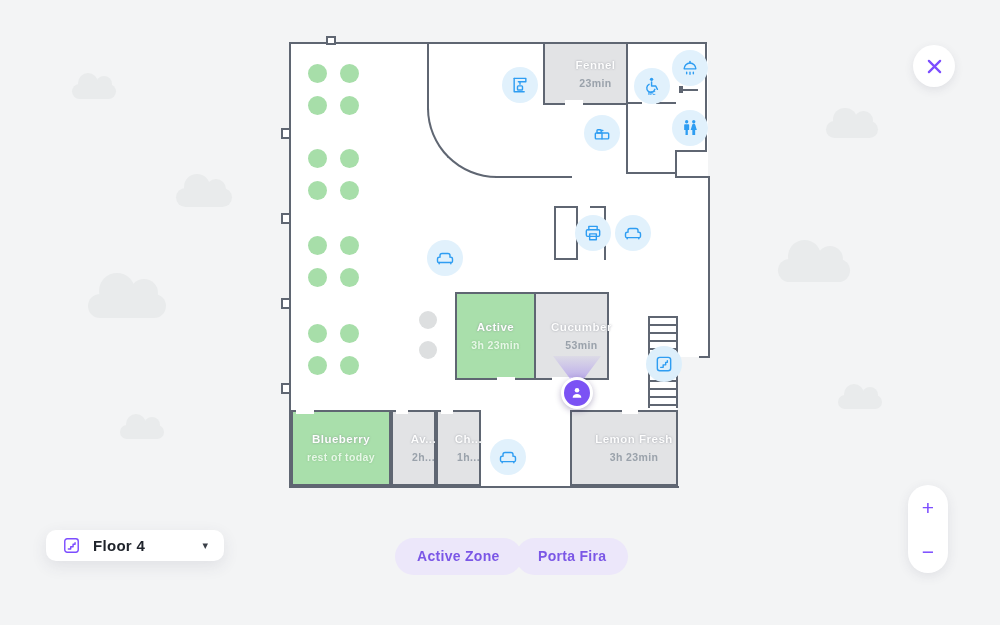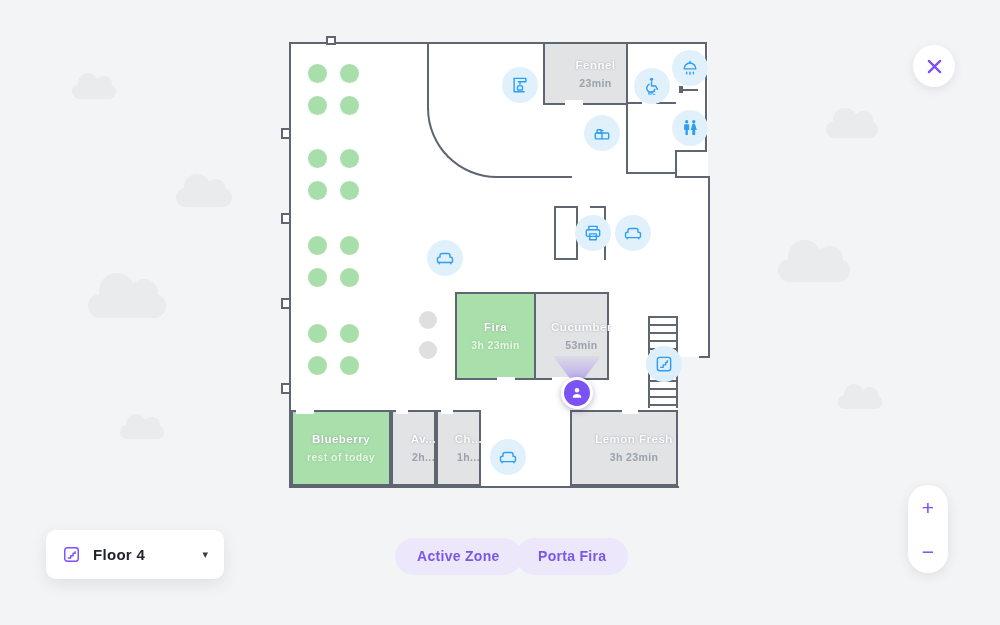--- a/index.html
+++ b/index.html
@@ -68,21 +68,21 @@
                display:flex; align-items:center; justify-content:center; cursor:pointer; z-index:20; }
   .close-btn svg { width:15px; height:15px; stroke:#7c4dff; stroke-width:2.4; stroke-linecap:round; }
 
   .zoom-pill { position:absolute; left:908px; top:485px; width:40px; height:88px; border-radius:20px;
                background:#ffffff; box-shadow:0 3px 12px rgba(60,60,90,.10);
                display:flex; flex-direction:column; align-items:center; justify-content:space-around;
                z-index:20; }
   .zoom-btn { color:#7c4dff; font-size:21px; font-weight:400; line-height:1; cursor:pointer;
               width:100%; text-align:center; }
 
-  .floor-card { position:absolute; left:46px; top:530px; width:178px; height:49px; border-radius:10px;
+  .floor-card { position:absolute; left:46px; top:530px; width:178px; height:31px; border-radius:10px;
                 background:#ffffff; box-shadow:0 5px 16px rgba(60,60,90,.10);
                 display:flex; align-items:center; padding:0 16px; gap:12px; cursor:pointer; z-index:20; }
   .floor-card svg { width:19px; height:19px; stroke:#7c4dff; fill:none; stroke-width:1.8;
                     stroke-linecap:round; stroke-linejoin:round; }
   .floor-label { font-size:15px; color:#20242c; font-weight:600; letter-spacing:.3px; flex:1; }
   .floor-caret { font-size:11px; color:#3a3f47; }
 
   .tag-pill { position:absolute; top:538px; height:37px; line-height:37px; padding:0 22px;
               border-radius:19px; background:#ece7fa; color:#7b57e6; font-size:14px; font-weight:600;
               letter-spacing:.3px; cursor:pointer; z-index:20; }
@@ -163,21 +163,21 @@
   <div class="notch" style="left:281px; top:213px;"></div>
   <div class="notch" style="left:281px; top:298px;"></div>
   <div class="notch" style="left:281px; top:383px;"></div>
   <div class="notch" style="left:326px; top:36px; height:9px;"></div>
 
   <div class="room gray" style="left:543px; top:42px; width:85px; height:63px;">
     <span class="room-name">Fennel</span>
     <span class="room-status">23min</span>
   </div>
   <div class="room green" style="left:455px; top:292px; width:81px; height:88px;">
-    <span class="room-name">Fira</span>
+    <span class="room-name">Active</span>
     <span class="room-status">3h 23min</span>
   </div>
   <div class="room gray" style="left:534px; top:292px; width:75px; height:88px;">
     <span class="room-name">Cucumber</span>
     <span class="room-status">53min</span>
   </div>
   <div class="room green" style="left:291px; top:410px; width:100px; height:76px;">
     <span class="room-name">Blueberry</span>
     <span class="room-status">rest of today</span>
   </div>

